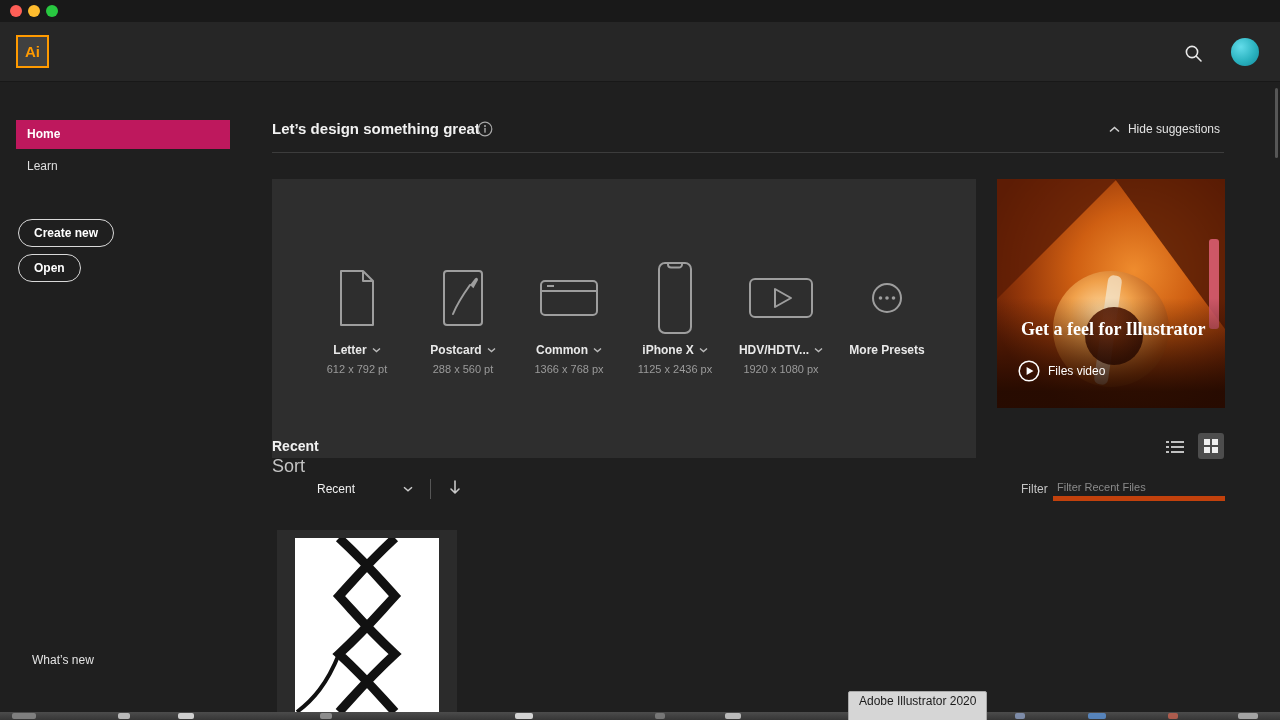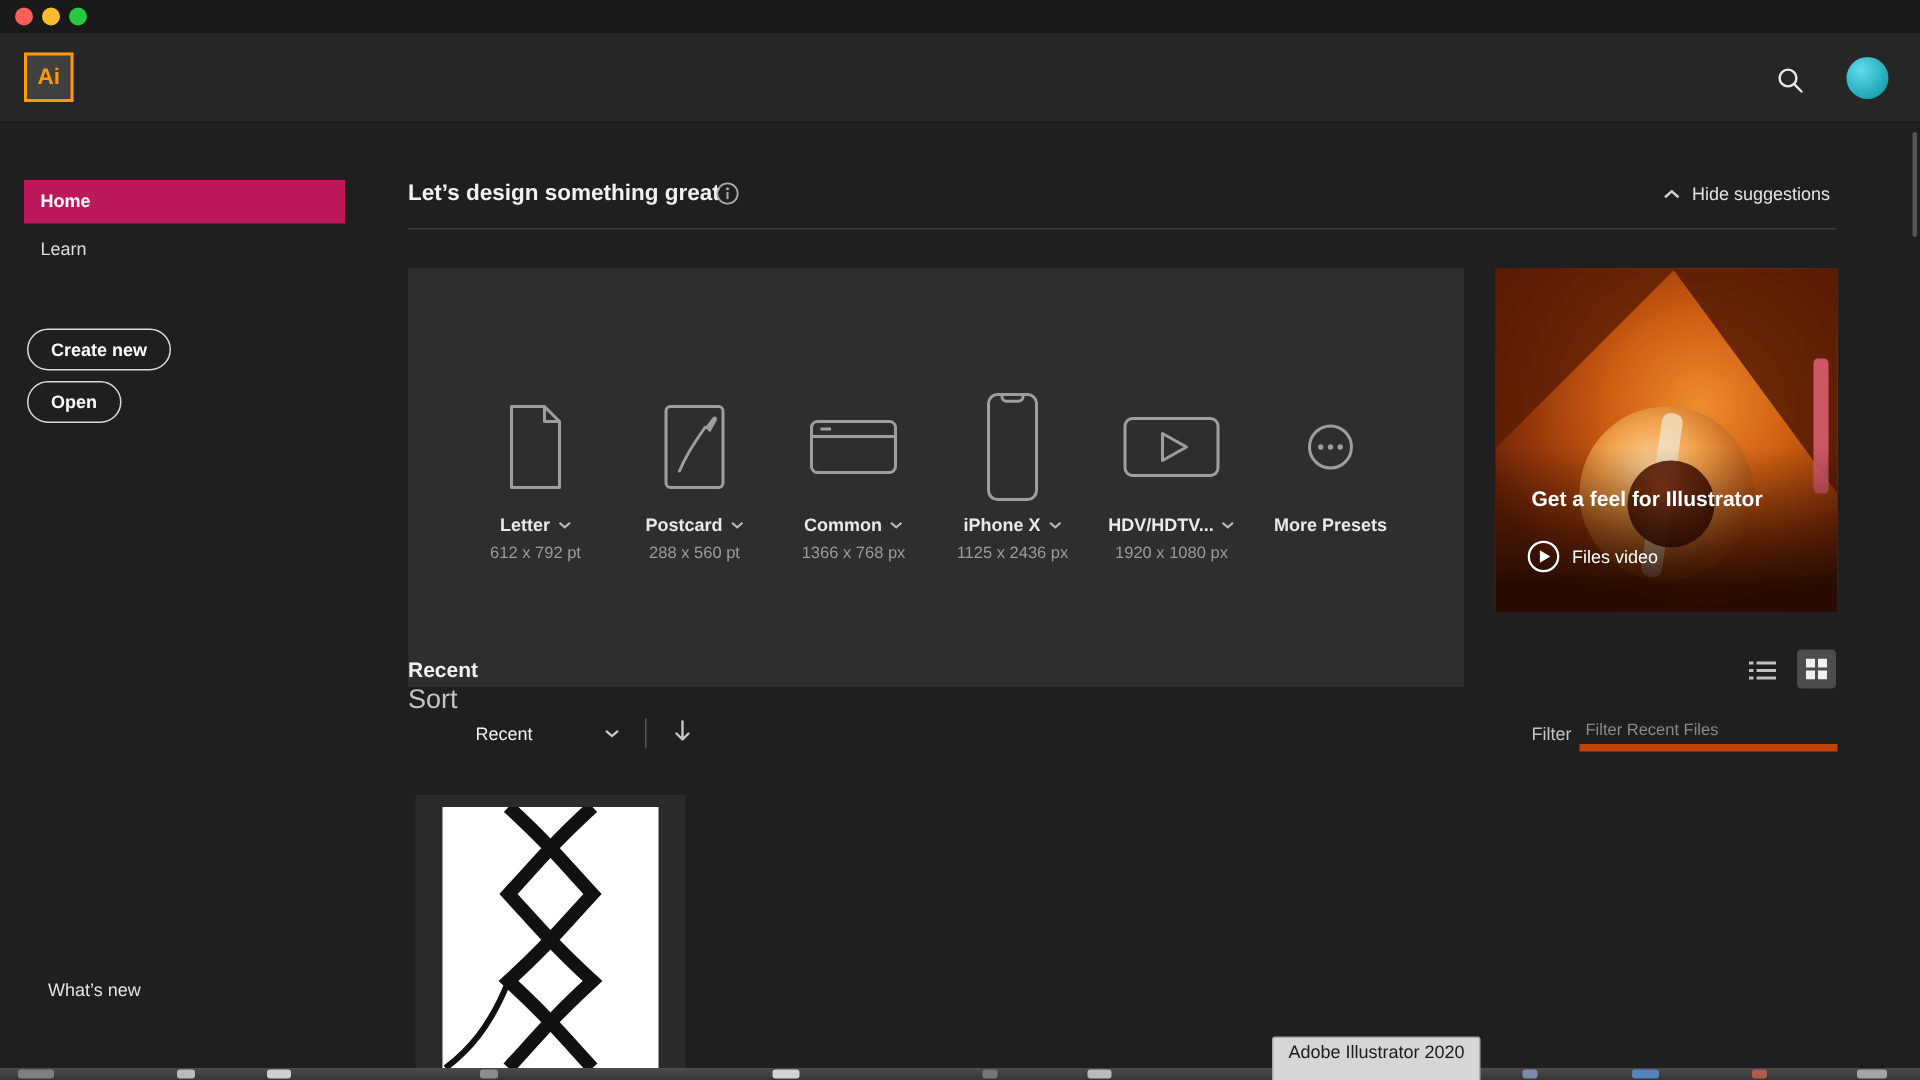--- a/index.html
+++ b/index.html
@@ -57,21 +57,21 @@
   .art-frame-r { position:absolute; right:0; top:0; width:110px; height:150px; background:#4e1604; opacity:.8;
                  clip-path:polygon(100% 0, 0 0, 100% 100%); }
   .art-accent { position:absolute; right:6px; top:60px; width:10px; height:90px; background:#e06078; opacity:.85; border-radius:3px; }
   .art-helmet { position:absolute; left:56px; top:92px; width:116px; height:116px; border-radius:50%;
                 background:radial-gradient(circle at 42% 36%, #ffd9a0 0%, #f0a04a 32%, #b55312 70%, #7c300a 100%); }
   .art-stripe { position:absolute; left:104px; top:96px; width:14px; height:110px; background:#f3e6cd; opacity:.75; transform:rotate(8deg); border-radius:6px; }
   .art-visor { position:absolute; left:88px; top:128px; width:58px; height:58px; border-radius:50%;
                background:radial-gradient(circle at 40% 35%, #7a2a08 0%, #3a1003 70%); opacity:.9; }
   .promo-overlay { position:absolute; left:0; right:0; bottom:0; height:110px;
                    background:linear-gradient(180deg, rgba(40,10,0,0) 0%, rgba(30,8,0,0.88) 85%); }
-  .promo-title { position:absolute; left:24px; bottom:68px; color:#ffffff; font-size:14px; font-weight:bold; }
+  .promo-title { position:absolute; left:24px; bottom:68px; color:#ffffff; font-size:18px; font-weight:bold;font-family:Liberation Serif, serif; }
   .promo-play { position:absolute; left:21px; bottom:26px; display:flex; align-items:center; gap:8px;
                 color:#ffffff; font-size:12px; cursor:pointer; }
 
   
   .recent-title { position:absolute; left:272px; top:438px; font-size:14px; font-weight:bold; color:#f1f1f1; }
   .toggle-list { position:absolute; left:1163px; top:437px; width:24px; height:20px; display:flex; align-items:center; justify-content:center; cursor:pointer; }
   .toggle-grid { position:absolute; left:1198px; top:433px; width:26px; height:26px; background:#4d4d4d; border-radius:3px;
                  display:flex; align-items:center; justify-content:center; cursor:pointer; }
   .sort-label { position:absolute; left:272px; top:456px; font-size:18px; color:#c4c4c4; }
   .sort-select { position:absolute; left:317px; top:482px; display:flex; align-items:center; gap:48px;

